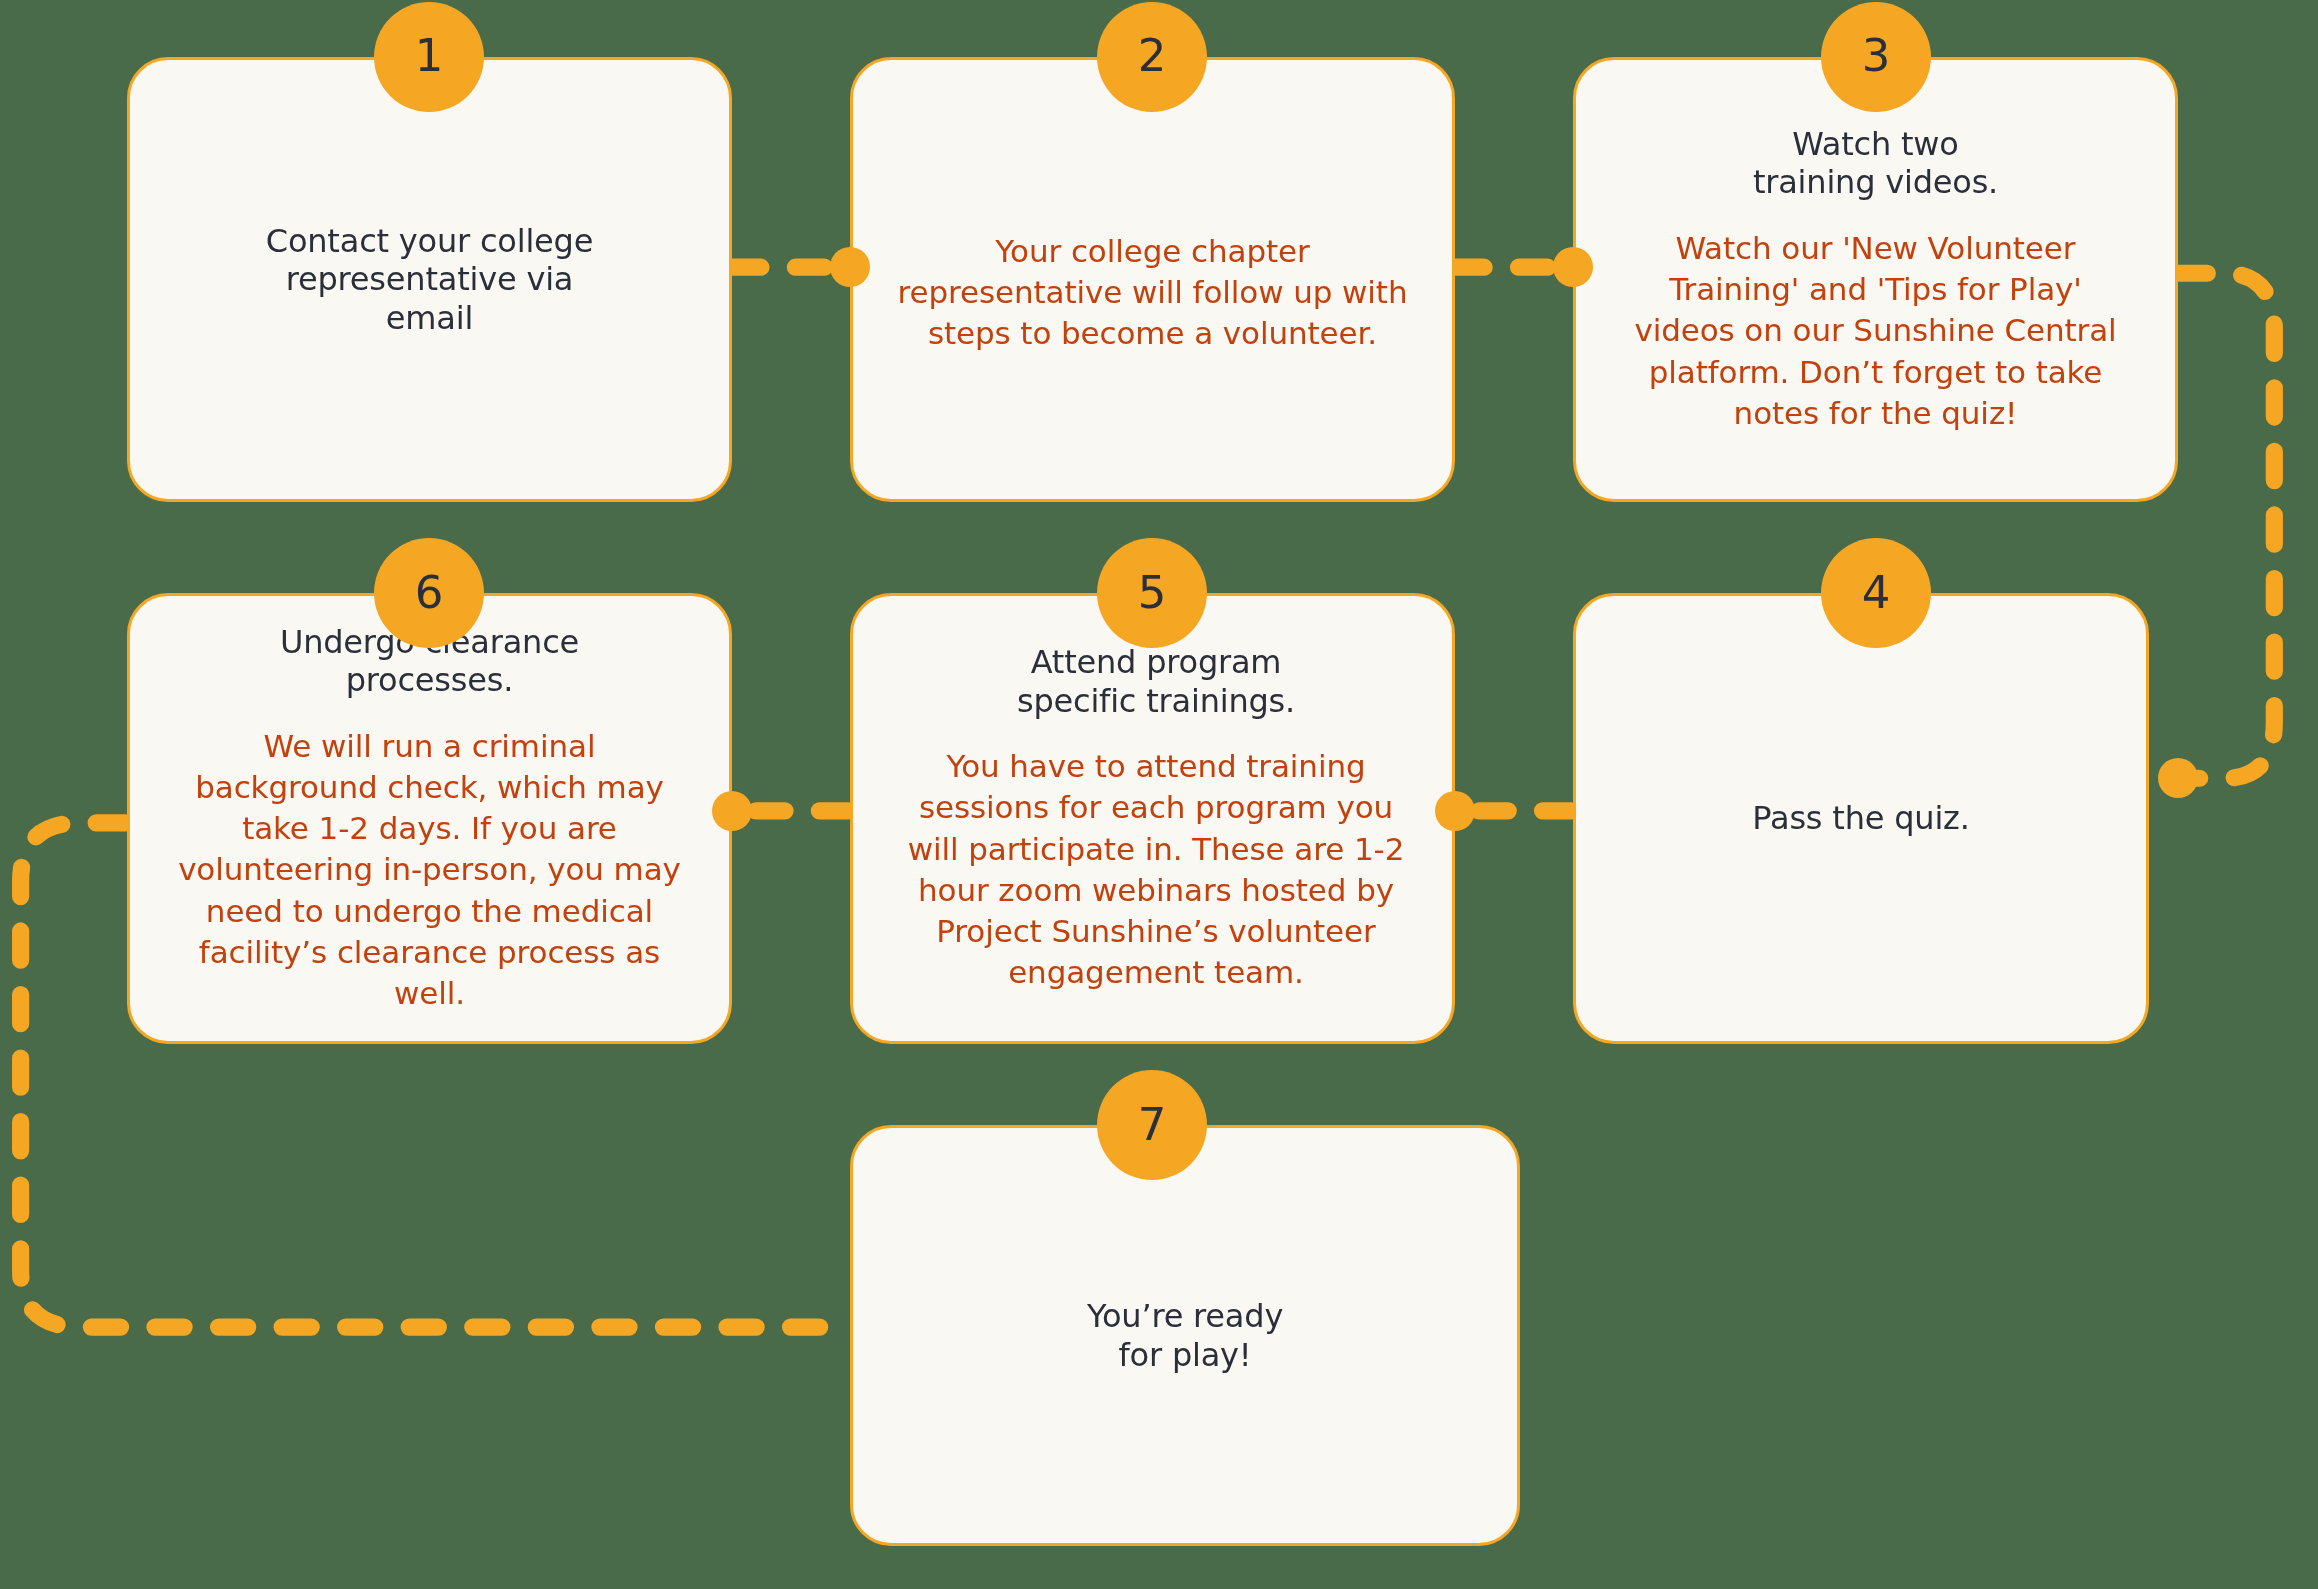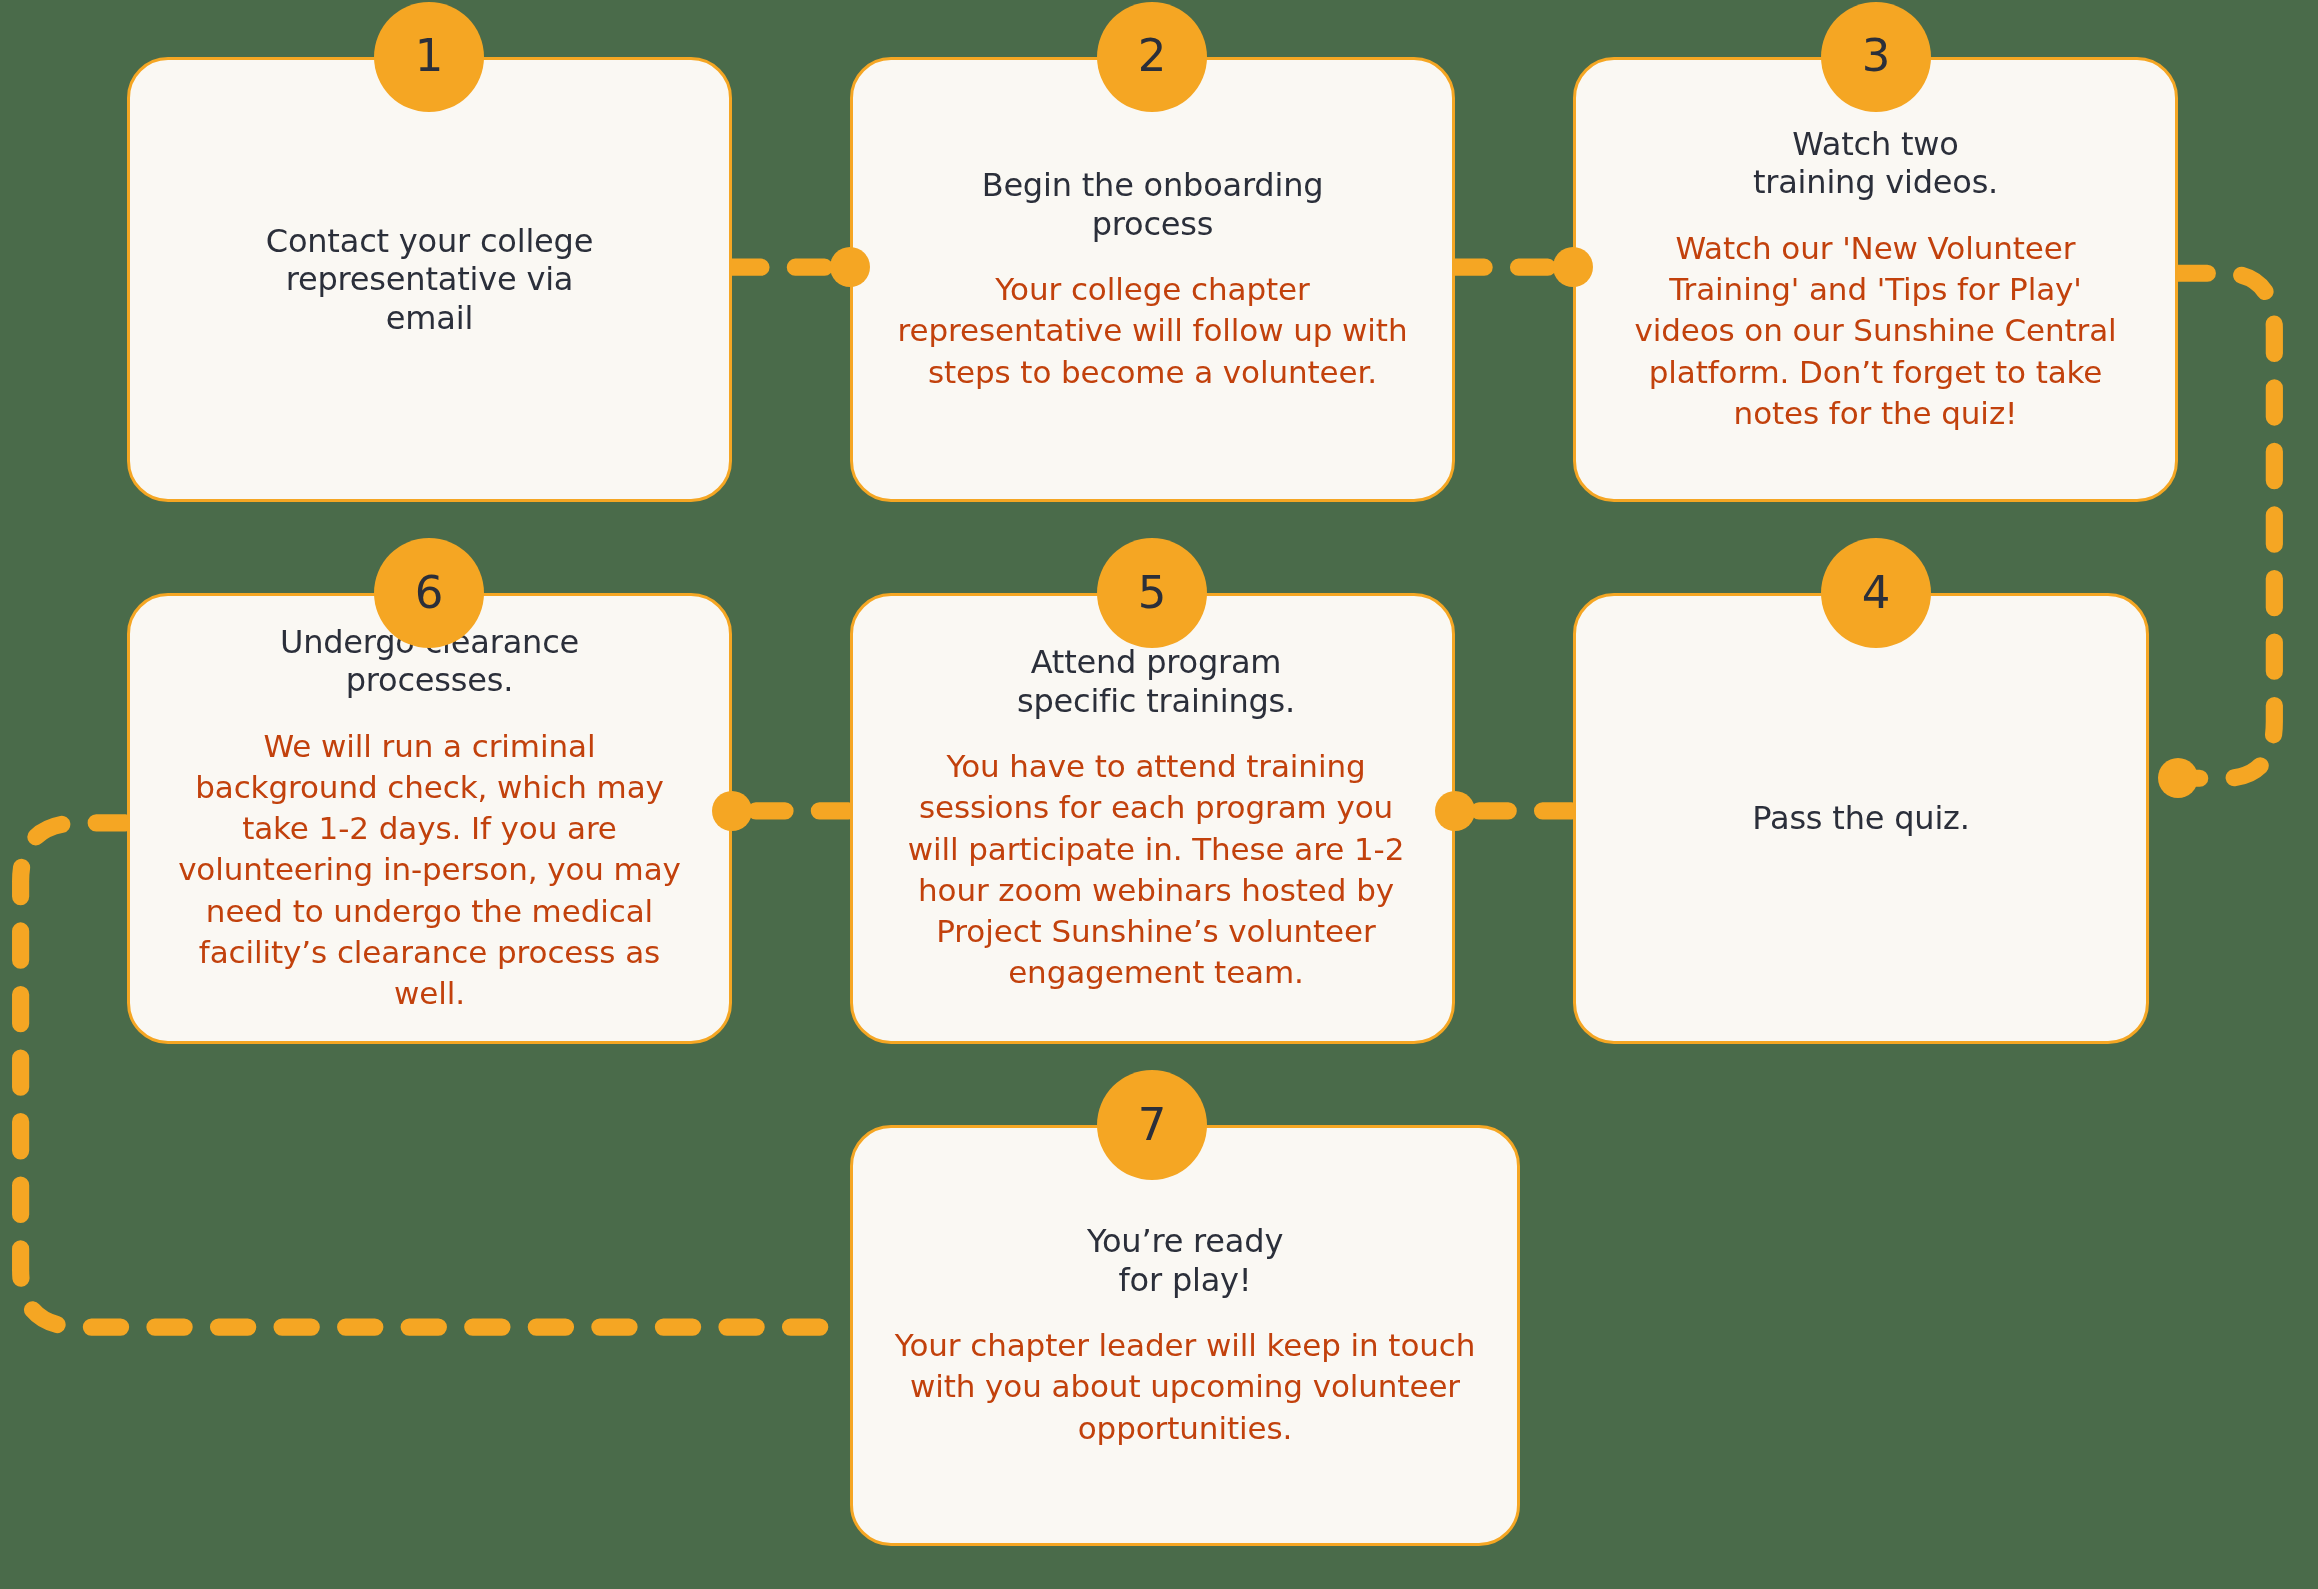--- a/index.html
+++ b/index.html
@@ -107,22 +107,20 @@
 representative via
 email</div>
     </div>
   </div>
   <div class="badge" style="left:374px; top:1.7px;">
     <span>1</span>
   </div>
 
   <div class="card" style="left:850px; top:57px; width:605px; height:445px;">
     <div class="card-inner">
-      <div class="card-title">Begin the onboarding
-process</div>
       <div class="card-body">Your college chapter representative will follow up with steps to become a volunteer.</div>
     </div>
   </div>
   <div class="badge" style="left:1097px; top:1.7px;">
     <span>2</span>
   </div>
 
   <div class="card" style="left:1573px; top:57px; width:605px; height:445px;">
     <div class="card-inner">
       <div class="card-title">Watch two
@@ -162,21 +160,20 @@
     </div>
   </div>
   <div class="badge" style="left:1821px; top:538px;">
     <span>4</span>
   </div>
 
   <div class="card" style="left:850px; top:1125px; width:670px; height:421px;">
     <div class="card-inner">
       <div class="card-title">You’re ready
 for play!</div>
-      <div class="card-body">Your chapter leader will keep in touch with you about upcoming volunteer opportunities.</div>
     </div>
   </div>
   <div class="badge" style="left:1097px; top:1070px;">
     <span>7</span>
   </div>
 
 </div>
 
 
 </body></html>

